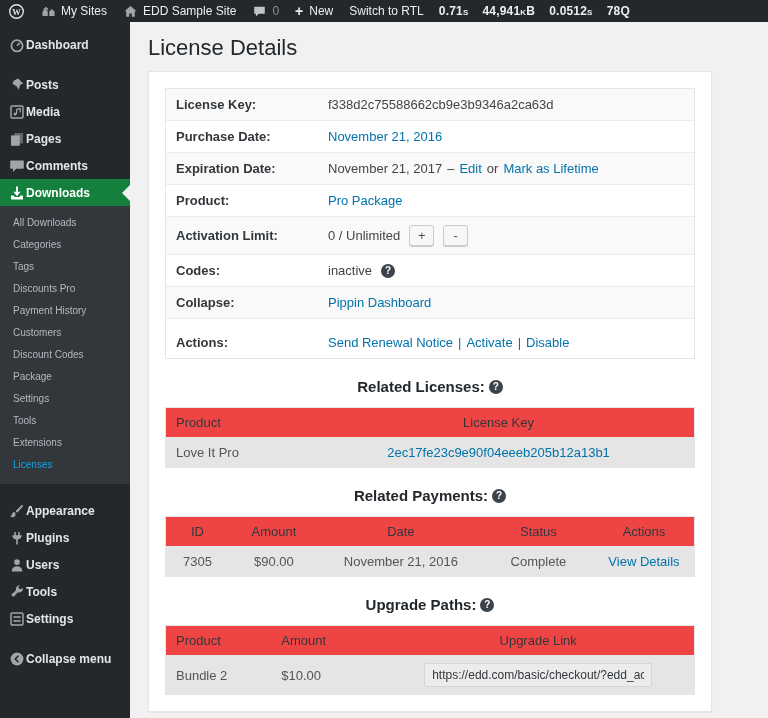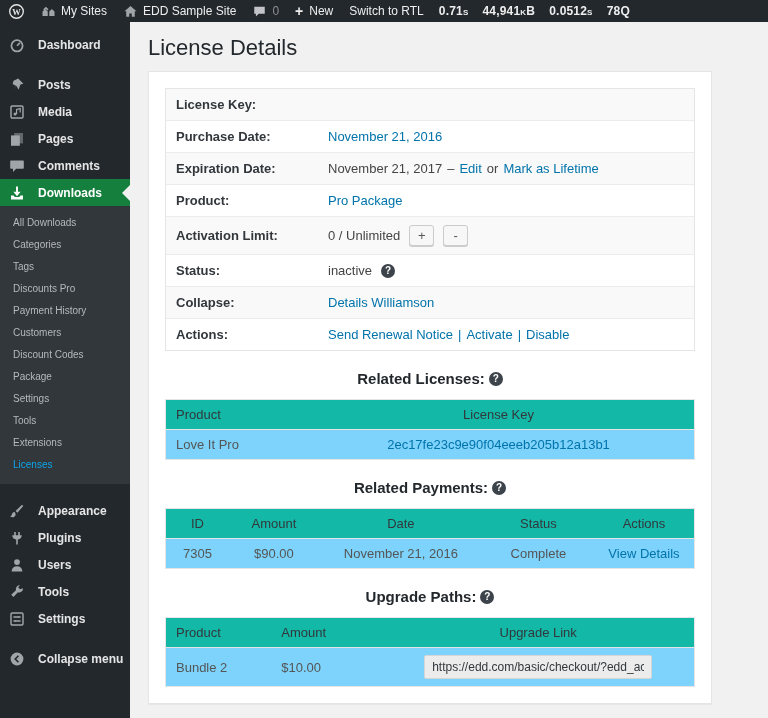--- a/index.html
+++ b/index.html
@@ -14,21 +14,21 @@
   .ab-item { display:flex; align-items:center; gap:5px; padding:0 8px; height:22px; cursor:pointer; white-space:nowrap; }
   .ab-item svg { display:block; }
   .ab-count { color:#8c8f94; }
   .ab-plus { font-size:14px; font-weight:700; line-height:1; margin-right:1px; }
   .ab-stats { display:flex; align-items:center; font-weight:600; font-variant:small-caps; letter-spacing:.2px; }
   .ab-stat { padding:0 7px; cursor:pointer; }
 
   
   .sidebar { position:absolute; top:22px; left:0; bottom:0; width:130px; background:#23282d; z-index:40; }
   .menu-pad { height:9px; }
-  .mi { display:flex; align-items:center; height:27px; padding-left:9px; gap:13px;
+  .mi { display:flex; align-items:center; height:27px; padding-left:9px; gap:1px;
     color:#e5e5e5; font-size:12px; font-weight:600; cursor:pointer; position:relative; }
   .mi .mico { width:16px; height:16px; color:#a0a5aa; flex:0 0 16px; }
   .mi.active { background:#15803d; color:#fff; }
   .mi.active .mico { color:#fff; }
   .mi.active .arrow { position:absolute; right:0; top:50%; margin-top:-8px; width:0; height:0;
     border:8px solid transparent; border-right-color:#f1f1f1; }
   .menu-sep { height:13px; }
   .submenu { background:#32373c; padding:6px 0 8px; }
   .smi { display:block; height:22px; line-height:22px; padding-left:13px;
     color:#b4b9be; font-size:10px; cursor:pointer; }
@@ -37,44 +37,44 @@
   
   .content { position:absolute; top:22px; left:130px; right:0; bottom:0; background:#f1f1f1; }
   h1.page-title { font-size:22px; font-weight:400; color:#23282d; margin:13px 0 10px 18px; }
   .postbox { margin-left:18px; width:564px; background:#fff; border:1px solid #e5e5e5;
     box-shadow:0 1px 1px rgba(0,0,0,.04); padding:16px; }
 
   
   .lic-table { border:1px solid #e5e5e5; }
   .lic-row { display:flex; align-items:center; padding:8px 10px; min-height:31px;
     border-bottom:1px solid #ececec; font-size:13px; }
-  .lic-row:last-child { border-bottom:none; }
+  .lic-row:last-child { border-bottom:none;margin-top:8px; }
   .lic-row:nth-child(odd) { background:#f9f9f9; }
   .lic-label { width:152px; flex:0 0 152px; font-weight:700; color:#32373c; }
   .lic-value { color:#444; display:flex; align-items:center; gap:5px; flex-wrap:wrap; }
   a.lnk { color:#0073aa; text-decoration:none; cursor:pointer; }
   .pipe { color:#0073aa; }
 
   .mini-btn { display:inline-flex; align-items:center; justify-content:center;
     width:25px; height:21px; background:#f7f7f7; border:1px solid #ccc; border-radius:3px;
     color:#555; font-size:13px; line-height:1; cursor:pointer; margin-left:4px;
     box-shadow:0 1px 0 #ccc; }
 
   .help-icon { display:inline-flex; align-items:center; justify-content:center;
     width:14px; height:14px; border-radius:50%; background:#3c434a; color:#fff;
     font-size:10px; font-weight:700; cursor:pointer; margin-left:4px; }
 
   .section-title { display:flex; align-items:center; font-size:15px; font-weight:700;
     color:#23282d; margin:19px 0 12px 0;justify-content:center; }
 
   table.wtable { width:100%; border-collapse:collapse; border:1px solid #e5e5e5;
     font-size:13px; }
-  table.wtable th { font-weight:400; color:#32373c; padding:7px 10px; background:#14b8a6;
+  table.wtable th { font-weight:400; color:#32373c; padding:7px 10px; background:#ef4444;
     border-bottom:1px solid #e5e5e5; }
-  table.wtable td { color:#555; padding:7px 10px; background:#7dd3fc; }
+  table.wtable td { color:#555; padding:7px 10px; background:#e5e5e5; }
   .al { text-align:left; } .ac { text-align:center; }
 
   .t-lic th:nth-child(1), .t-lic td:nth-child(1) { width:26%; }
   .t-pay th:nth-child(1){width:12%} .t-pay th:nth-child(2){width:17%}
   .t-pay th:nth-child(3){width:31%} .t-pay th:nth-child(4){width:21%}
   .t-pay th:nth-child(5){width:19%}
   .t-upg th:nth-child(1){width:20%} .t-upg th:nth-child(2){width:21%}
   .t-upg td.linkcell, .t-upg th:nth-child(3) { text-align:center; }
   .upg-input { width:228px; padding:4px 7px; font-size:12px; color:#32373c;
     background:#ececec; border:1px solid #d5d5d5; border-radius:2px;
@@ -272,20 +272,21 @@
   </div>
 
   <div class="content">
     <h1 class="page-title">License Details</h1>
 
     <div class="postbox">
 
       <div class="lic-table">
         <div class="lic-row">
           <span class="lic-label">License Key:</span>
+          <span class="lic-value">f338d2c75588662cb9e3b9346a2ca63d</span>
         </div>
         <div class="lic-row">
           <span class="lic-label">Purchase Date:</span>
           <span class="lic-value">
               <a class="lnk">November 21, 2016</a>
             </span>
         </div>
         <div class="lic-row">
           <span class="lic-label">Expiration Date:</span>
           <span class="lic-value">
@@ -304,30 +305,30 @@
         </div>
         <div class="lic-row">
           <span class="lic-label">Activation Limit:</span>
           <span class="lic-value">
             <span>0 / Unlimited</span>
             <span class="mini-btn">+</span>
             <span class="mini-btn">-</span>
           </span>
         </div>
         <div class="lic-row">
-          <span class="lic-label">Status:</span>
+          <span class="lic-label">Codes:</span>
           <span class="lic-value">
             <span>inactive</span>
             <span class="help-icon">?</span>
           </span>
         </div>
         <div class="lic-row">
           <span class="lic-label">Collapse:</span>
           <span class="lic-value">
-              <a class="lnk">Details Williamson</a>
+              <a class="lnk">Pippin Dashboard</a>
             </span>
         </div>
         <div class="lic-row">
           <span class="lic-label">Actions:</span>
           <span class="lic-value">
             <a class="lnk">Send Renewal Notice</a>
             <span class="pipe">|</span>
             <a class="lnk">Activate</a>
             <span class="pipe">|</span>
             <a class="lnk">Disable</a>

